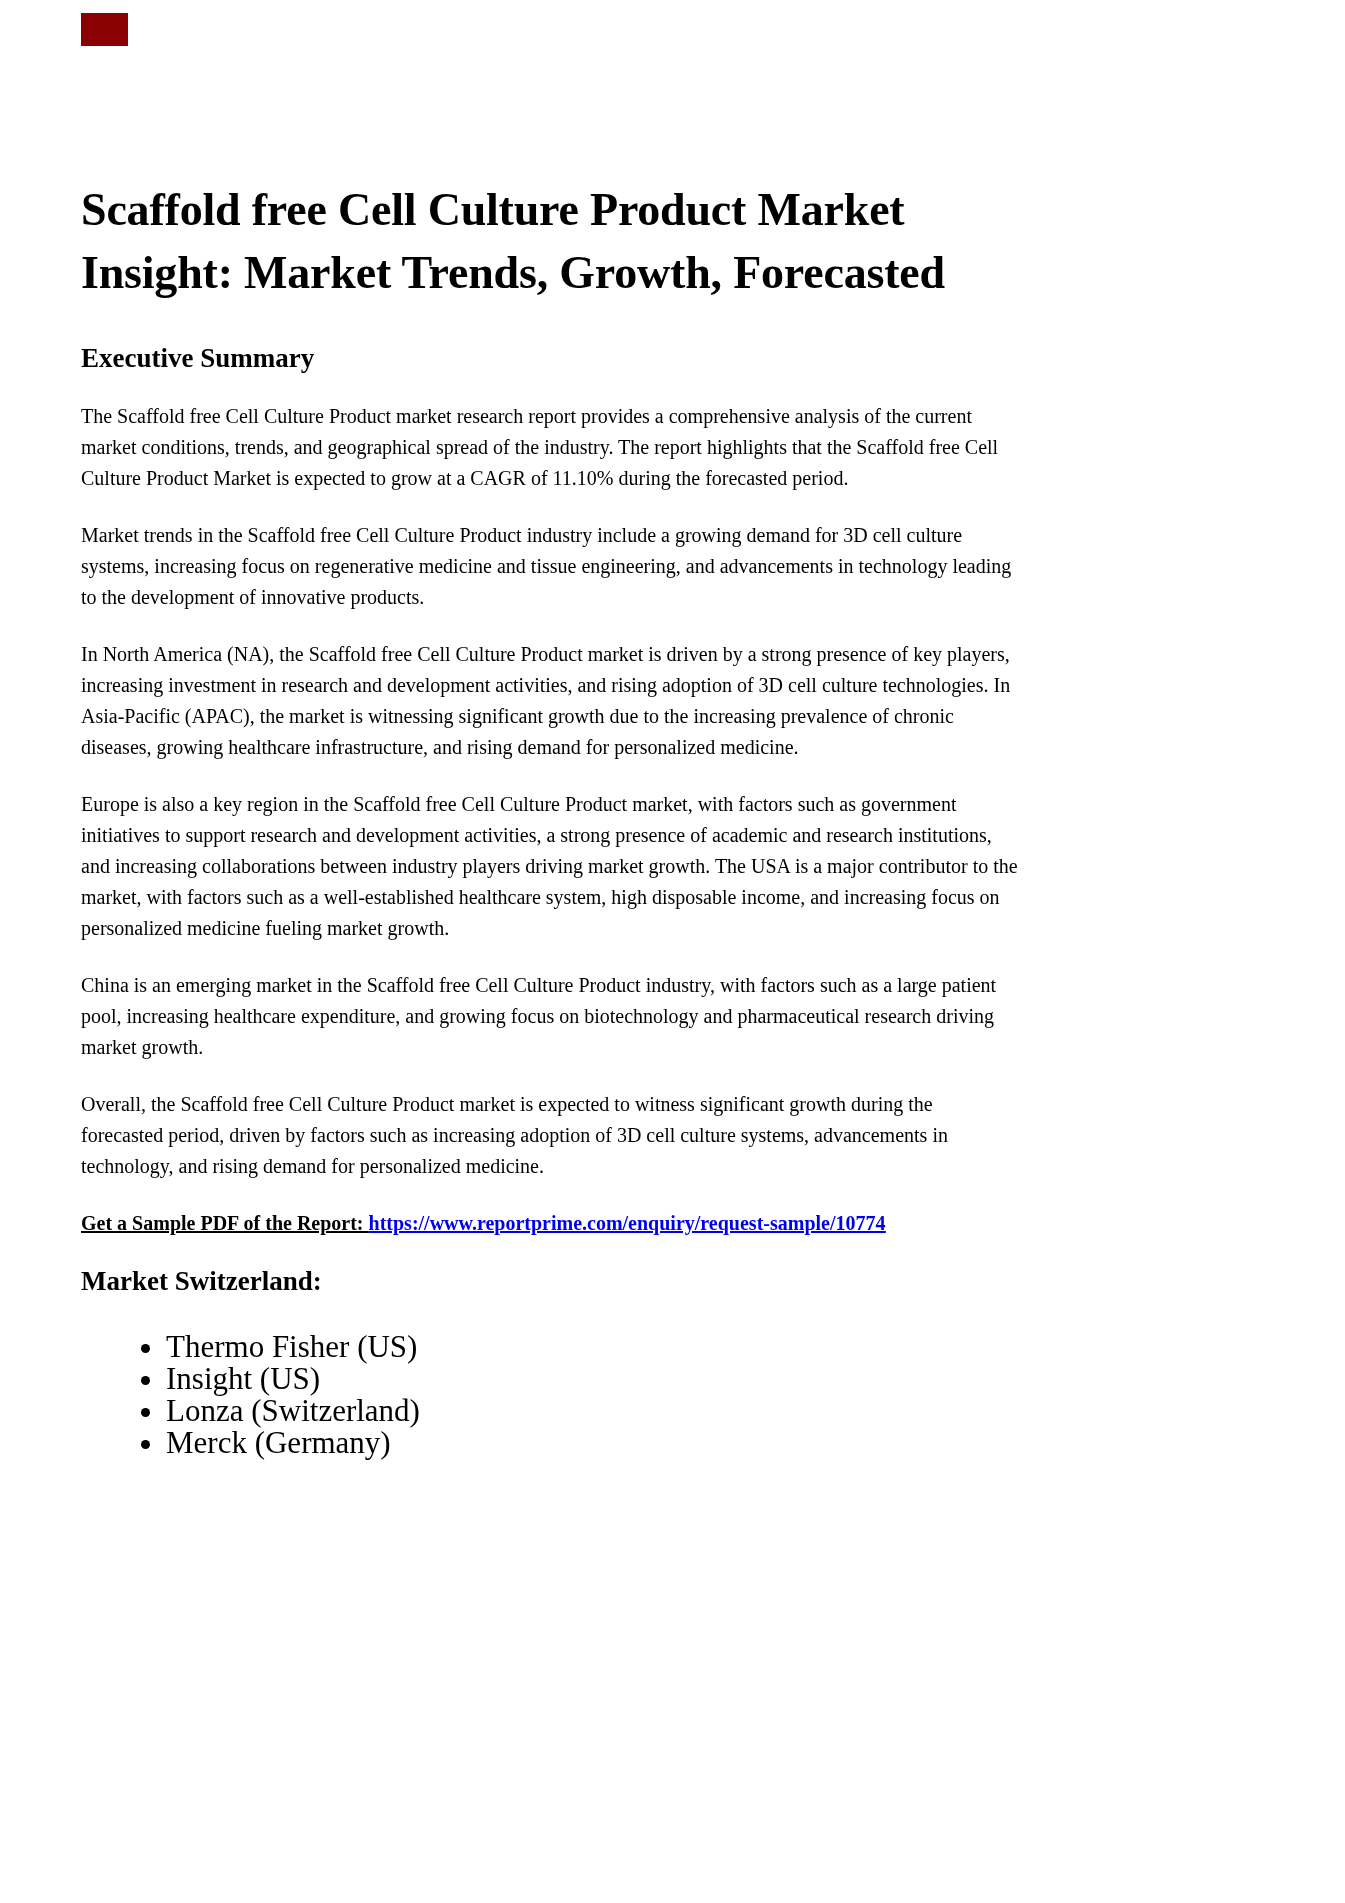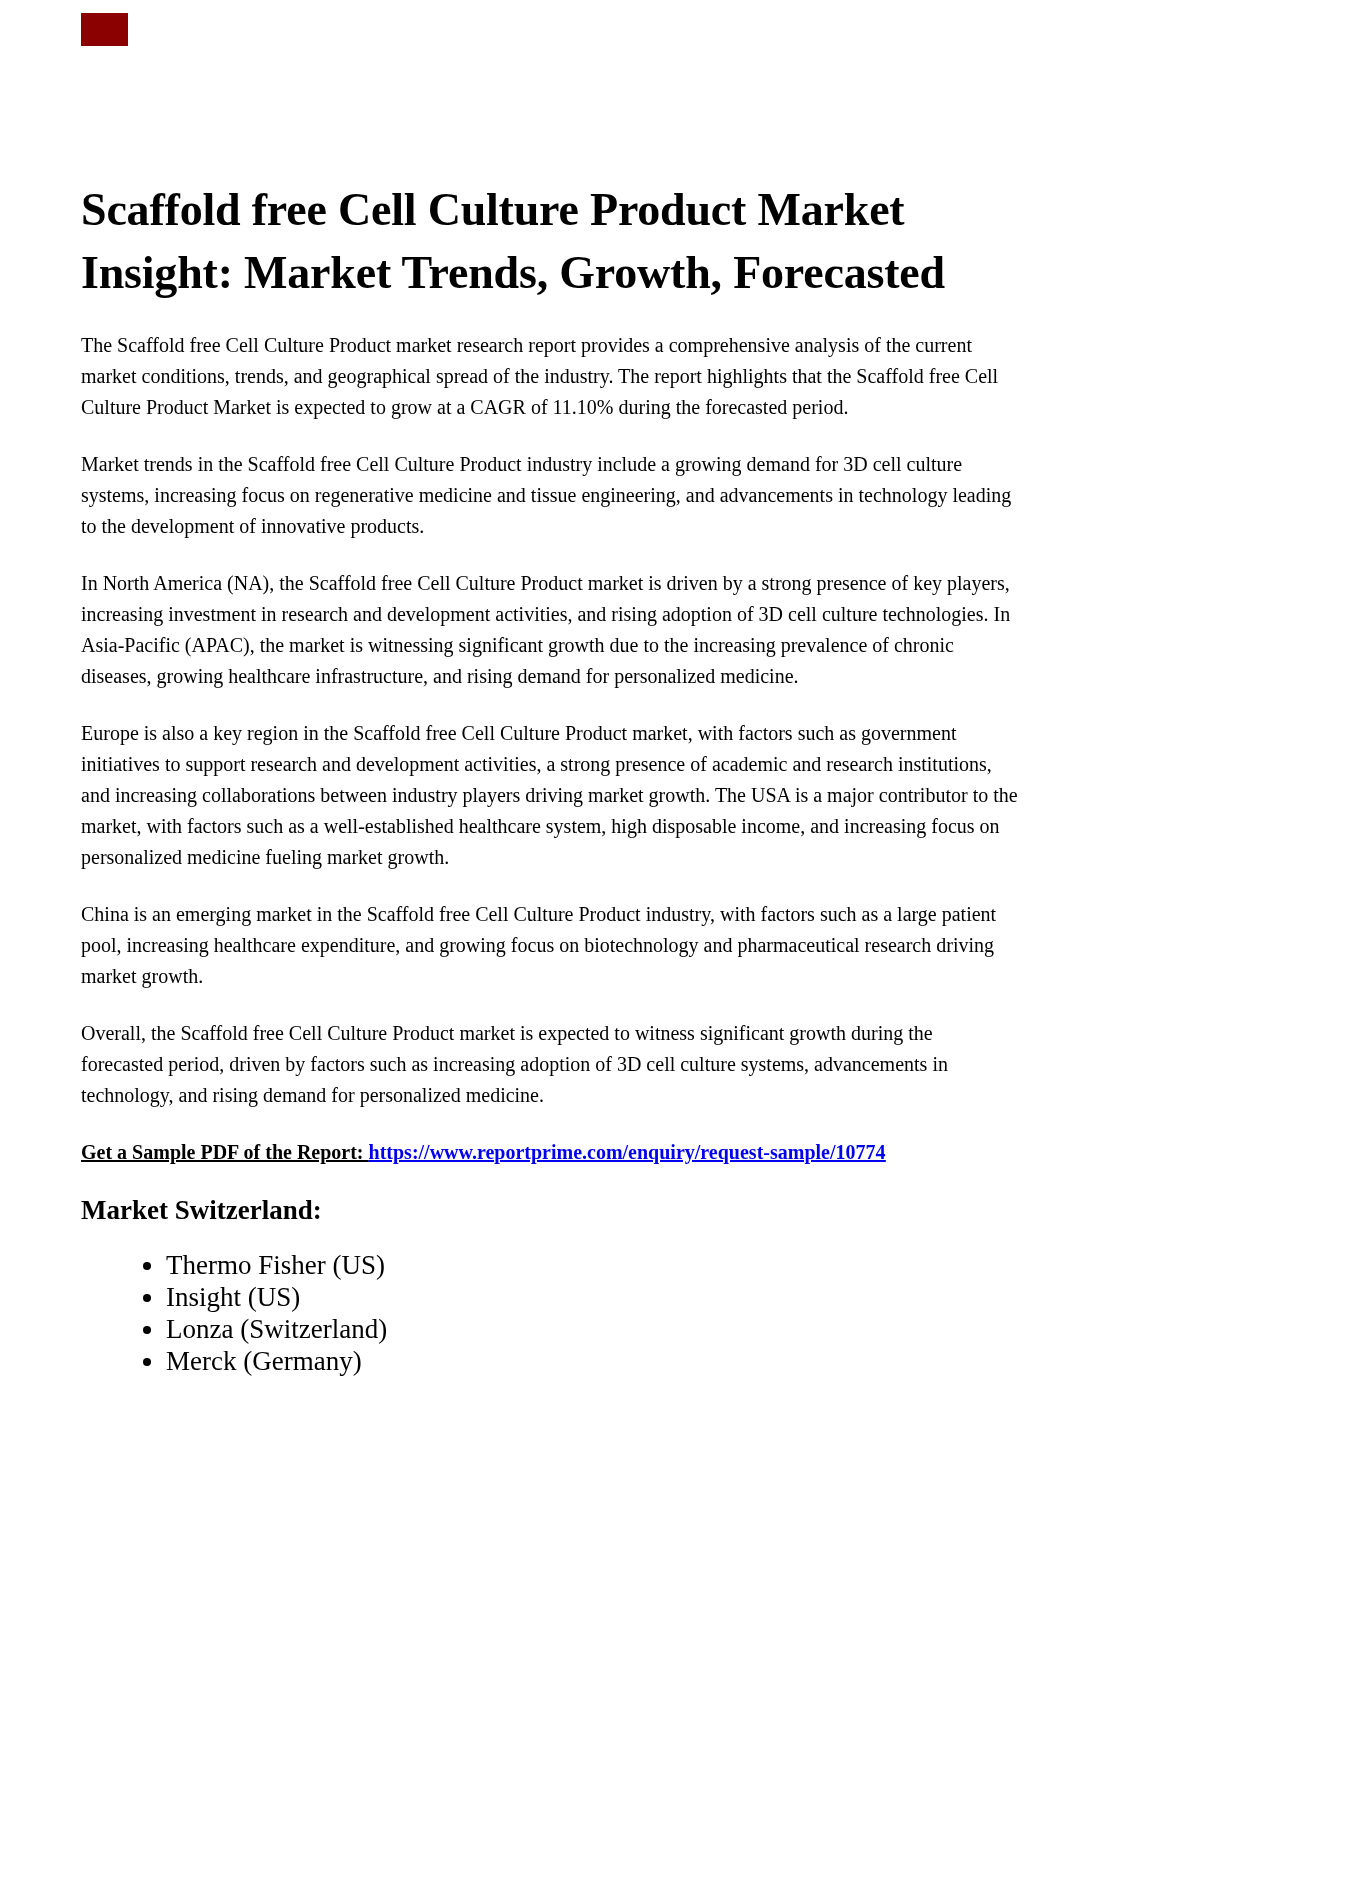--- a/index.html
+++ b/index.html
@@ -50,40 +50,41 @@
   p.bold {
     font-weight: 700;
     text-decoration: underline;
   }
   a.sample-link {
     color: #0000EE;
     font-weight: 700;
     text-decoration: underline;
   }
   ul.components {
-    margin: 22px 0 0 0;
+    margin: 33px 0 0 0;
     padding: 0 0 0 85px;
-    font-size: 27px;
+    font-size: 31px;
   }
   ul.components li {
     line-height: 32px;
   }
 </style>
 </head>
 <body>
 
 <div class="page">
 
   <div class="brand-mark"></div>
 
   <h1>
     <div>Scaffold free Cell Culture Product Market</div>
     <div>Insight: Market Trends, Growth, Forecasted</div>
   </h1>
 
+  <h3 class="first">Executive Summary</h3>
 
   <p>The Scaffold free Cell Culture Product market research report provides a comprehensive analysis of the current market conditions, trends, and geographical spread of the industry. The report highlights that the Scaffold free Cell Culture Product Market is expected to grow at a CAGR of 11.10% during the forecasted period.</p>
 
   <p>Market trends in the Scaffold free Cell Culture Product industry include a growing demand for 3D cell culture systems, increasing focus on regenerative medicine and tissue engineering, and advancements in technology leading to the development of innovative products.</p>
 
   <p>In North America (NA), the Scaffold free Cell Culture Product market is driven by a strong presence of key players, increasing investment in research and development activities, and rising adoption of 3D cell culture technologies. In Asia-Pacific (APAC), the market is witnessing significant growth due to the increasing prevalence of chronic diseases, growing healthcare infrastructure, and rising demand for personalized medicine.</p>
 
   <p>Europe is also a key region in the Scaffold free Cell Culture Product market, with factors such as government initiatives to support research and development activities, a strong presence of academic and research institutions, and increasing collaborations between industry players driving market growth. The USA is a major contributor to the market, with factors such as a well-established healthcare system, high disposable income, and increasing focus on personalized medicine fueling market growth.</p>
 
   <p>China is an emerging market in the Scaffold free Cell Culture Product industry, with factors such as a large patient pool, increasing healthcare expenditure, and growing focus on biotechnology and pharmaceutical research driving market growth.</p>

